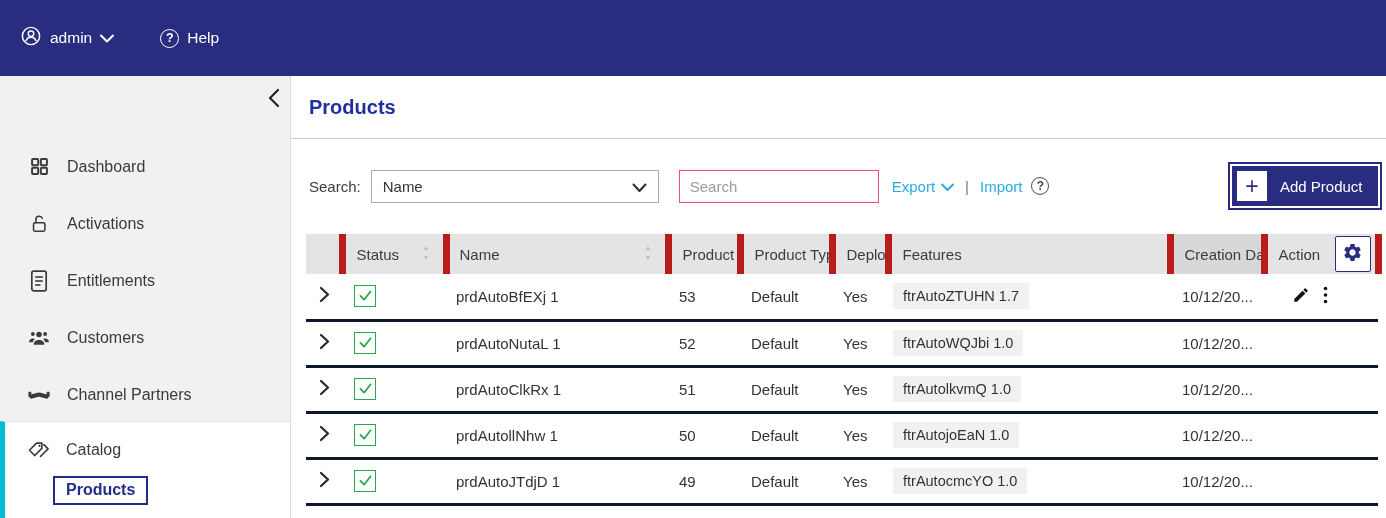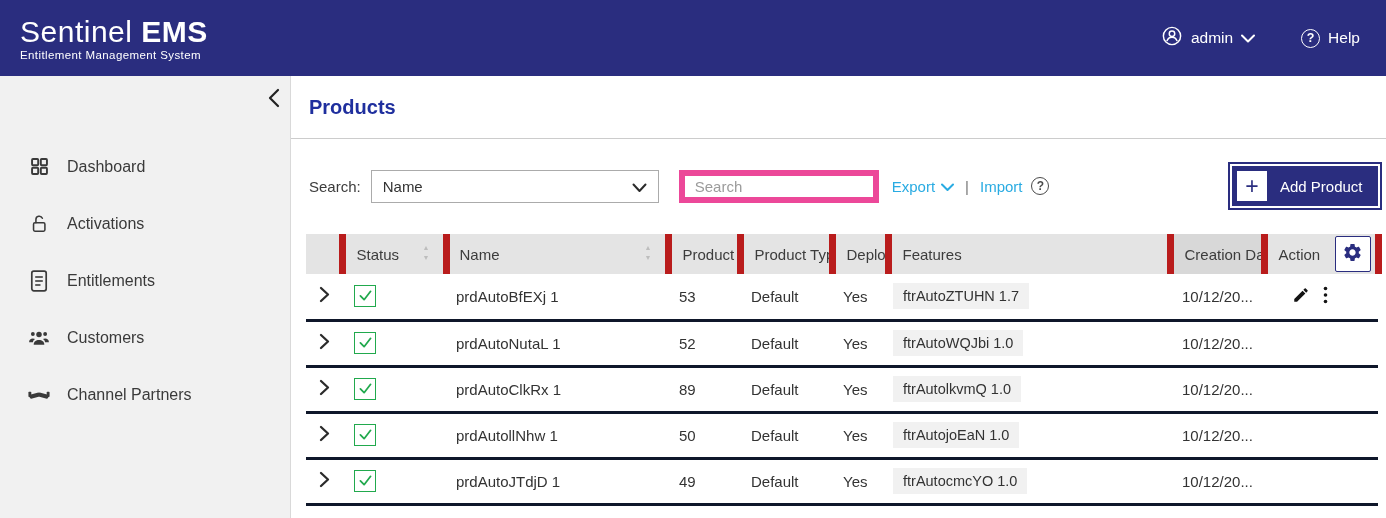--- a/index.html
+++ b/index.html
@@ -16,37 +16,37 @@
   .top-right { display:flex; align-items:center; gap:46px; color:#fff; font-size:15.5px; }
   .top-item { display:flex; align-items:center; gap:8px; cursor:pointer; }
   .q-circle { display:inline-flex; align-items:center; justify-content:center; width:19px; height:19px; border:1.6px solid #fff; border-radius:50%; font-size:12.5px; font-weight:bold; color:#fff; }
 
   
   .body-row { display:flex; height:442px; }
 
   
   .sidebar { position:relative; width:290px; flex:0 0 290px; }
   .collapse-btn { position:absolute; top:10px; right:4px; width:26px; height:26px; background:transparent; border:none; cursor:pointer; z-index:3; }
-  .nav-gray { background:#F1F1F1; height:442px; padding-top:62px; }
+  .nav-gray { background:#F1F1F1; height:345px; padding-top:62px; }
   .nav-item { display:flex; align-items:center; height:57px; padding-left:28px; gap:17px; font-size:16px; color:#3A3A3A; cursor:pointer; }
   .nav-item .ic { width:22px; display:flex; justify-content:center; }
   .catalog-section { background:#fff; height:97px; border-left:5px solid #00BCD4; border-top:1px solid #E2E2E2; }
   .catalog-section .nav-item { height:56px; padding-left:23px;gap:16px; }
   .sub-item { display:inline-block; margin-left:48px; margin-top:-2px; padding:3px 11px 4px; border:2px solid #232D87; color:#232D87; font-weight:bold; font-size:16px; cursor:pointer; }
 
   
   .main { flex:1; border-left:1px solid #D9D9D9; background:#fff; }
   .page-title { color:#1F2F9E; font-size:20px; font-weight:bold; padding:20px 0 19px 18px; border-bottom:1px solid #CCCCCC; }
 
   
   .toolbar { display:flex; align-items:center; margin:23px 8px 0 18px; height:48px; }
   .search-label { font-size:15px; color:#3C3C3C; margin-right:10px; }
   .select-box { position:relative; width:288px; height:33px; border:1px solid #ABABAB; display:flex; align-items:center; padding:0 30px 0 11px; font-size:15px; color:#333; cursor:pointer; background:#fff; }
   .select-box svg { position:absolute; right:11px; top:12px; }
-  .search-input { width:200px; height:33px; border:6px solid #ec4899; margin-left:20px; padding:0 10px; font-size:15px; font-family:"Liberation Sans",sans-serif; color:#333; outline:none; }
+  .search-input { width:200px; height:33px; border:1px solid #ec4899; margin-left:20px; padding:0 10px; font-size:15px; font-family:"Liberation Sans",sans-serif; color:#333; outline:none; }
   .search-input::placeholder { color:#9B9B9B; }
   .link-group { display:flex; align-items:center; margin-left:13px; font-size:15px; }
   .cyan-link { color:#29ABE2; cursor:pointer; display:flex; align-items:center; gap:6px; }
   .pipe { color:#777; margin:0 11px; }
   .q-help { display:inline-flex; align-items:center; justify-content:center; width:18px; height:18px; border:1.5px solid #4A4A4A; border-radius:50%; font-size:12px; font-weight:bold; color:#4A4A4A; margin-left:9px; cursor:pointer; }
   .add-btn { margin-left:auto; border:2px solid #2A2D7F; background:#fff; padding:2px; cursor:pointer; }
   .add-btn-inner { background:#2A2D7F; height:40px; display:flex; align-items:center; padding-right:15px; }
   .plus-box { width:30px; height:30px; background:#fff; margin-left:5px; display:flex; align-items:center; justify-content:center; color:#2A2D7F; font-size:23px; line-height:1; }
   .add-label { color:#fff; font-size:15px; margin-left:13px; }
 
@@ -67,27 +67,20 @@
   .row-actions { display:inline-flex; align-items:center; gap:13px; }
   .icon-btn { background:none; border:none; padding:0; cursor:pointer; display:inline-flex; align-items:center; }
   .gear-btn { position:absolute; right:4px; top:2px; width:36px; height:36px; background:#fff; border:1.5px solid #2A2D7F; border-radius:2px; display:flex; align-items:center; justify-content:center; cursor:pointer; }
 </style>
 </head>
 <body>
 
 <div class="app">
 
   <header class="topbar">
-    <div class="brand">
-      <div class="brand-line">
-        <span class="b-light">Sentinel</span>
-        <span class="b-bold">EMS</span>
-      </div>
-      <div class="brand-sub">Entitlement Management System</div>
-    </div>
     <div class="top-right">
       <div class="top-item">
         <span>
           <svg width="22" height="22" viewBox="0 0 24 24">
               <circle cx="12" cy="12" r="9.4" fill="none" stroke="#fff" stroke-width="1.6"></circle>
               <circle cx="12" cy="9.6" r="3" fill="none" stroke="#fff" stroke-width="1.6"></circle>
               <path d="M6.4 17.6c1-3 3.1-4.3 5.6-4.3s4.6 1.3 5.6 4.3" fill="none" stroke="#fff" stroke-width="1.6"></path>
             </svg>
         </span>
         <span>admin</span>
@@ -364,21 +357,21 @@
             </button>
           </td>
           <td class="c-status">
             <span class="checkbox">
               <span><svg width="15" height="13" viewBox="0 0 16 14">
                       <polyline points="2.5,7.5 6.5,11.5 13.5,2.5" fill="none" stroke="#21A94D" stroke-width="1.9" stroke-linecap="round" stroke-linejoin="round"></polyline>
                     </svg></span>
             </span>
           </td>
           <td class="c-name">prdAutoClkRx 1</td>
-          <td>89</td>
+          <td>51</td>
           <td>Default</td>
           <td>Yes</td>
           <td class="c-feat">
             <span class="chip">ftrAutolkvmQ 1.0</span>
           </td>
           <td class="c-date">10/12/20...</td>
           <td class="c-actions">
             <span class="row-actions" style="visibility: hidden;">
               <button class="icon-btn">
                 <span><svg width="18" height="18" viewBox="0 0 24 24">

